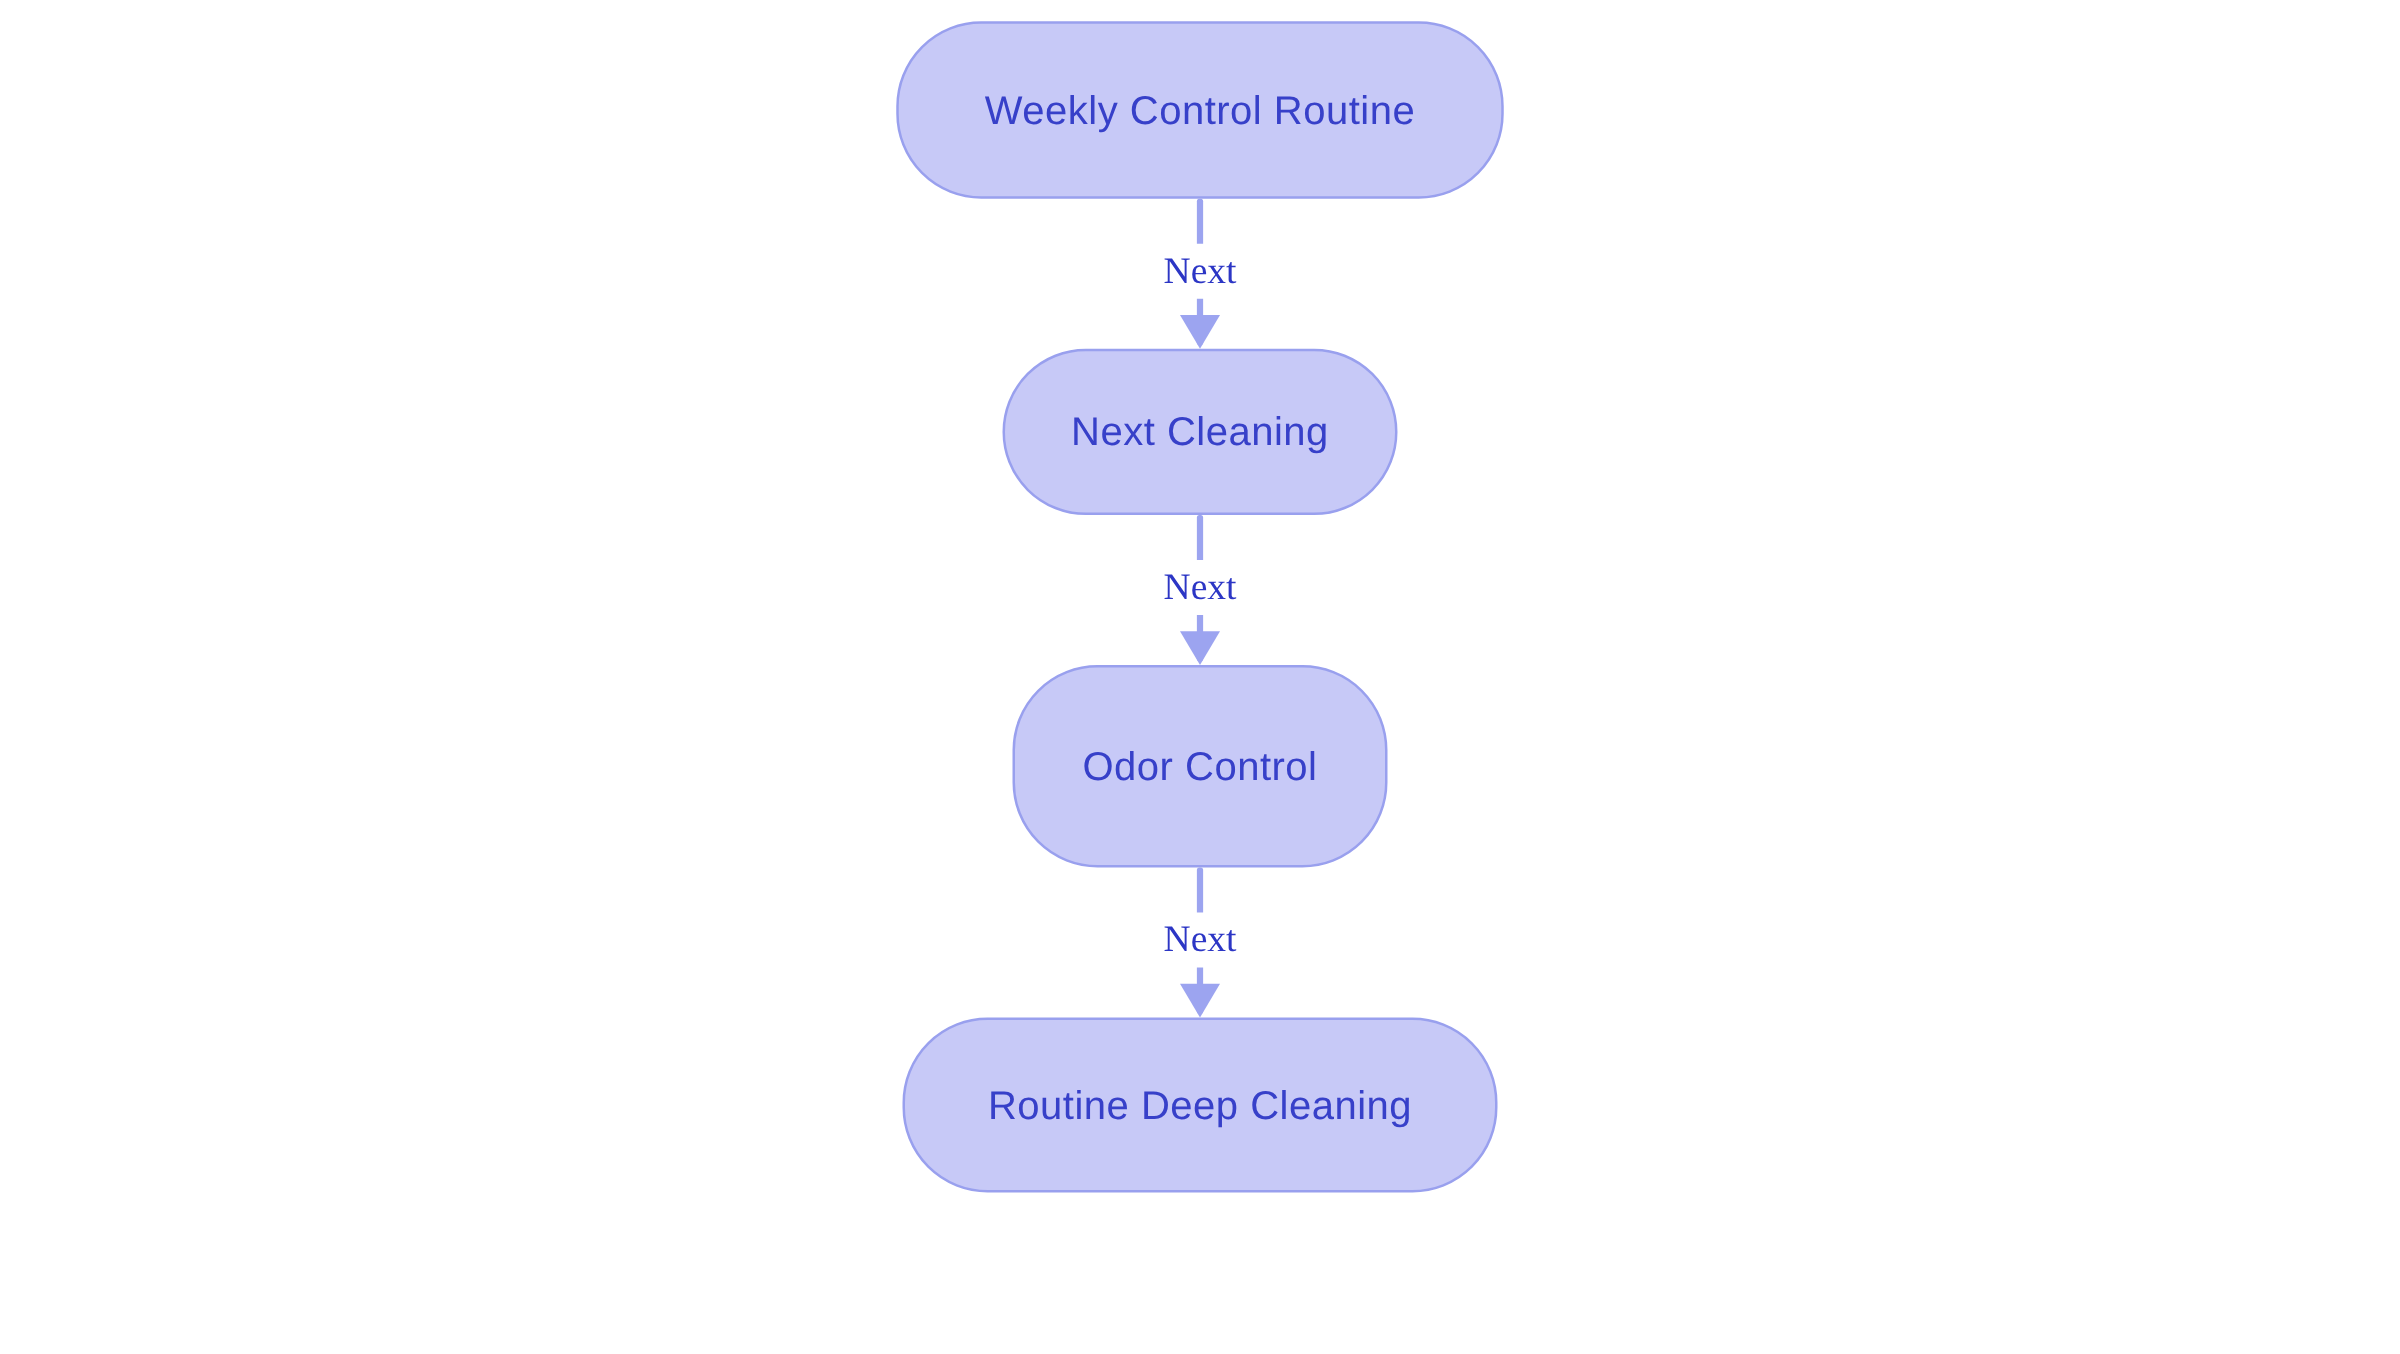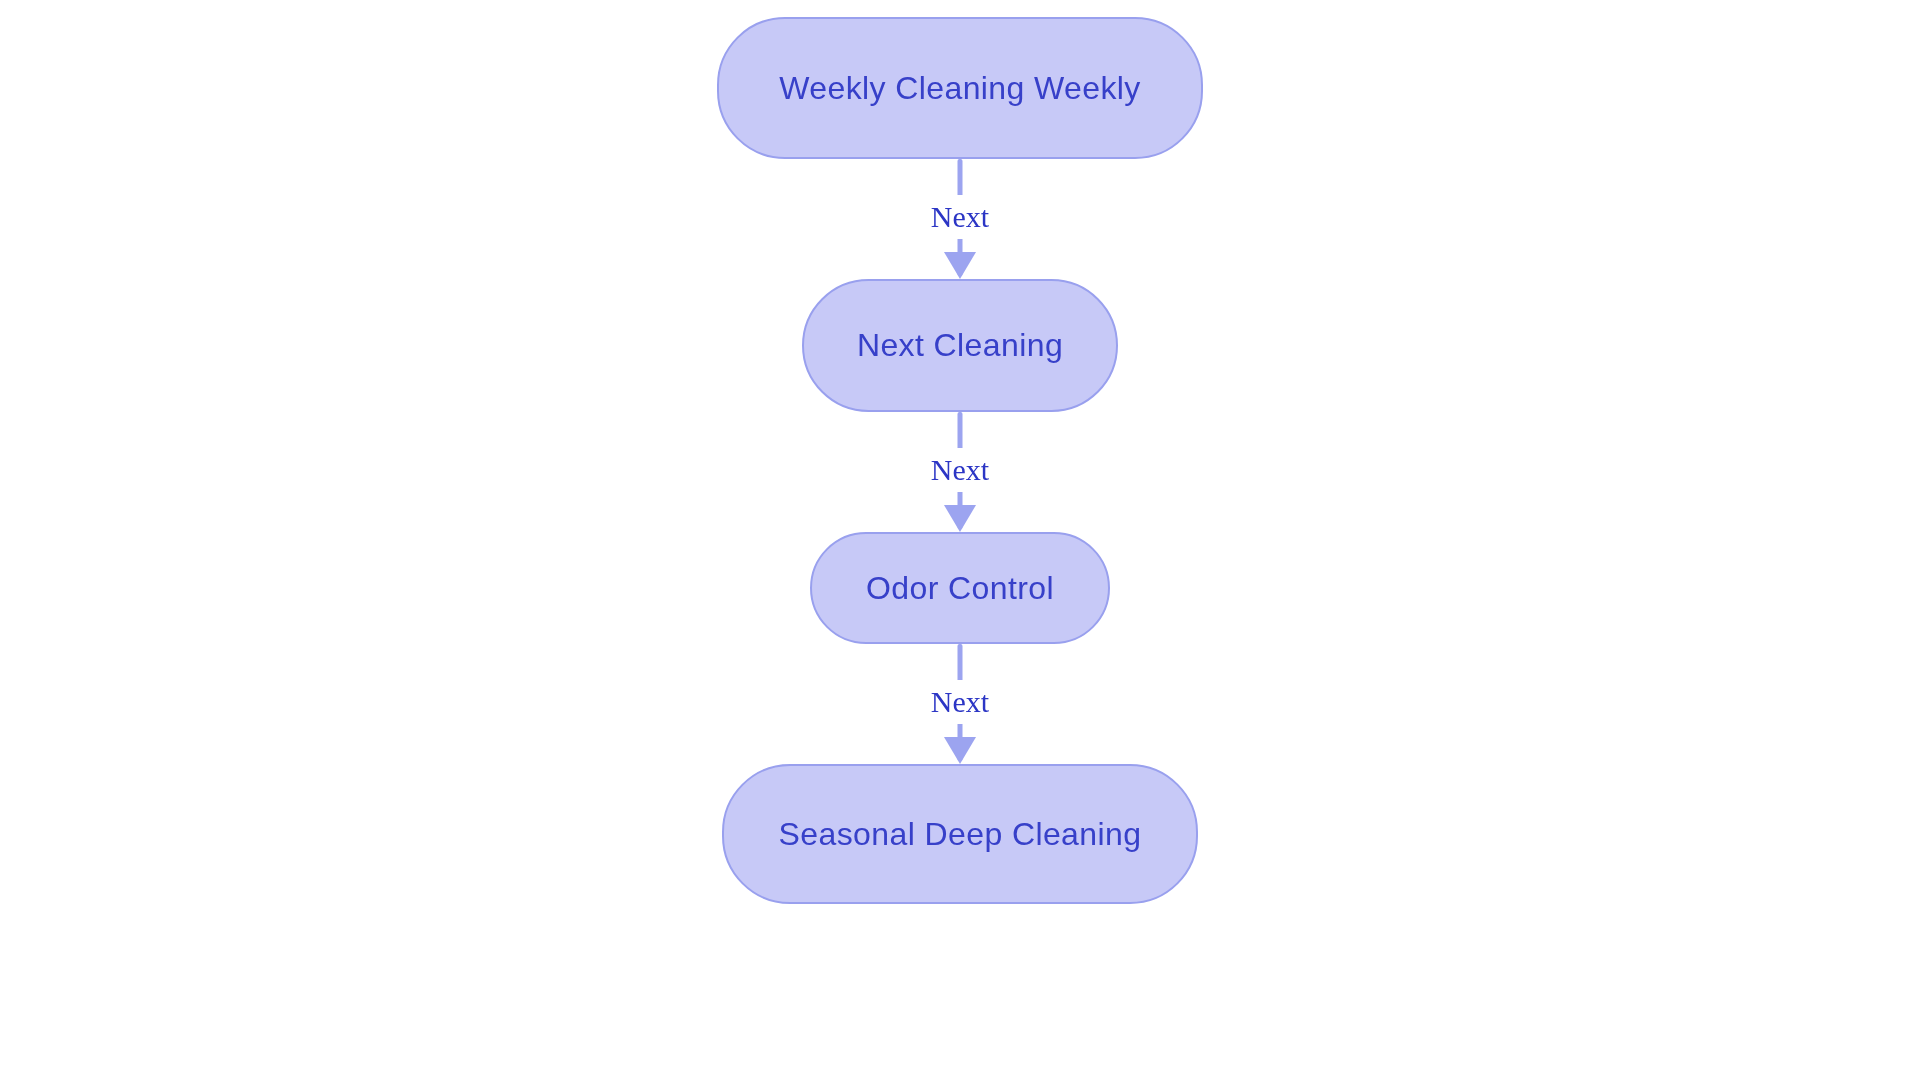--- a/index.html
+++ b/index.html
@@ -17,21 +17,21 @@
   }
   .node {
     display: flex; align-items: center; justify-content: center;
     background: var(--node-fill, #c7c9f7);
     border: 2px solid var(--node-border, #99a0ee);
     border-radius: 68px;
     flex: 0 0 auto;
   }
   .node-1 { width: 486px; height: 142px; }
   .node-2 { width: 316px; height: 133px; }
-  .node-3 { width: 300px; height: 112px; }
+  .node-3 { width: 300px; height: 162px; }
   .node-4 { width: 476px; height: 140px; }
   .node-label {
     font-size: 32px;
     letter-spacing: 0.4px;
     color: var(--node-text, #3740c9);
     white-space: nowrap;
   }
   .connector {
     position: relative;
     width: 160px; height: 120px;
@@ -63,21 +63,21 @@
     border-right: 16px solid transparent;
     border-top: 27px solid var(--arrow, #9ca4f0);
   }
 </style>
 </head>
 <body>
 
 <div class="canvas">
 
   <div class="node node-1">
-    <span class="node-label">Weekly Cleaning Weekly</span>
+    <span class="node-label">Weekly Control Routine</span>
   </div>
 
   <div class="connector">
     <div class="line"></div>
     <div class="edge-label">Next</div>
     <div class="arrowhead"></div>
   </div>
 
   <div class="node node-2">
     <span class="node-label">Next Cleaning</span>
@@ -93,16 +93,16 @@
     <span class="node-label">Odor Control</span>
   </div>
 
   <div class="connector">
     <div class="line"></div>
     <div class="edge-label">Next</div>
     <div class="arrowhead"></div>
   </div>
 
   <div class="node node-4">
-    <span class="node-label">Seasonal Deep Cleaning</span>
+    <span class="node-label">Routine Deep Cleaning</span>
   </div>
 
 </div>
 
 </body></html>

